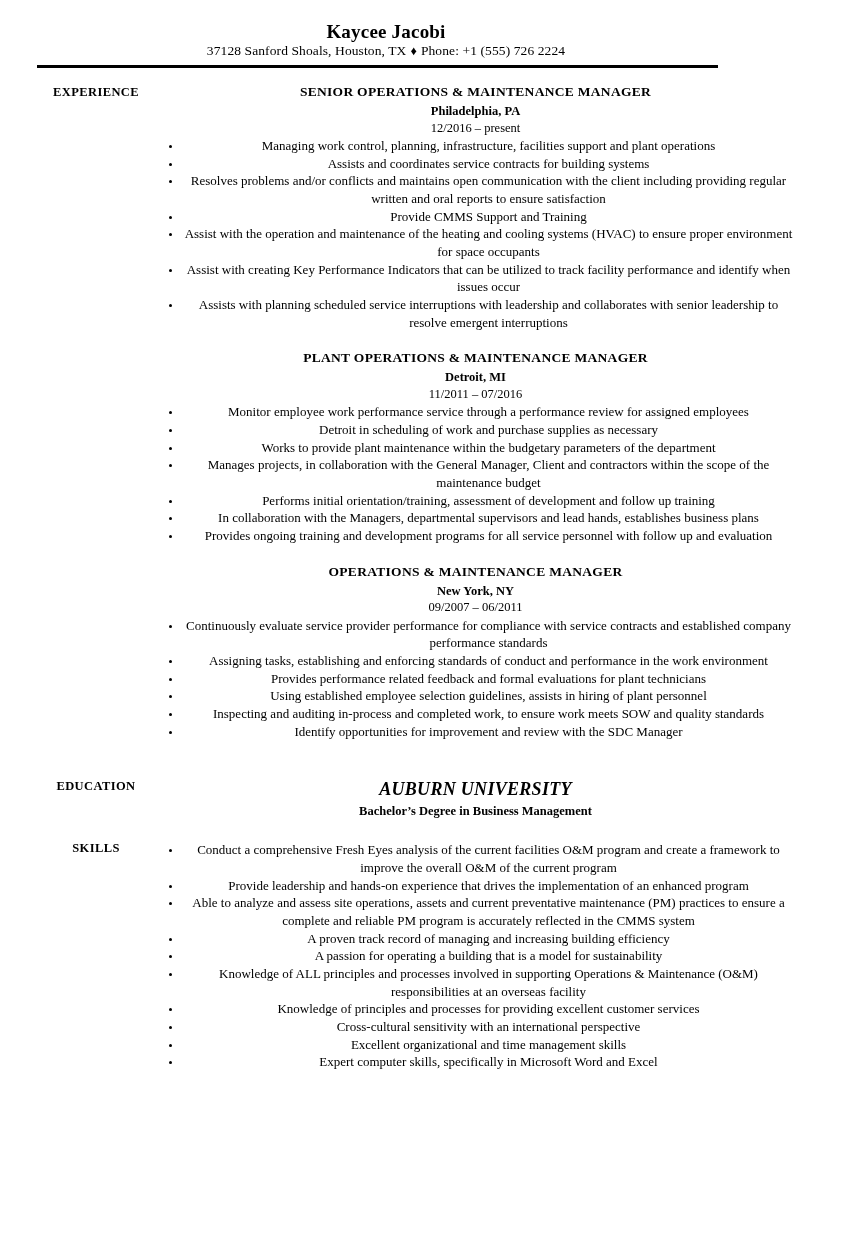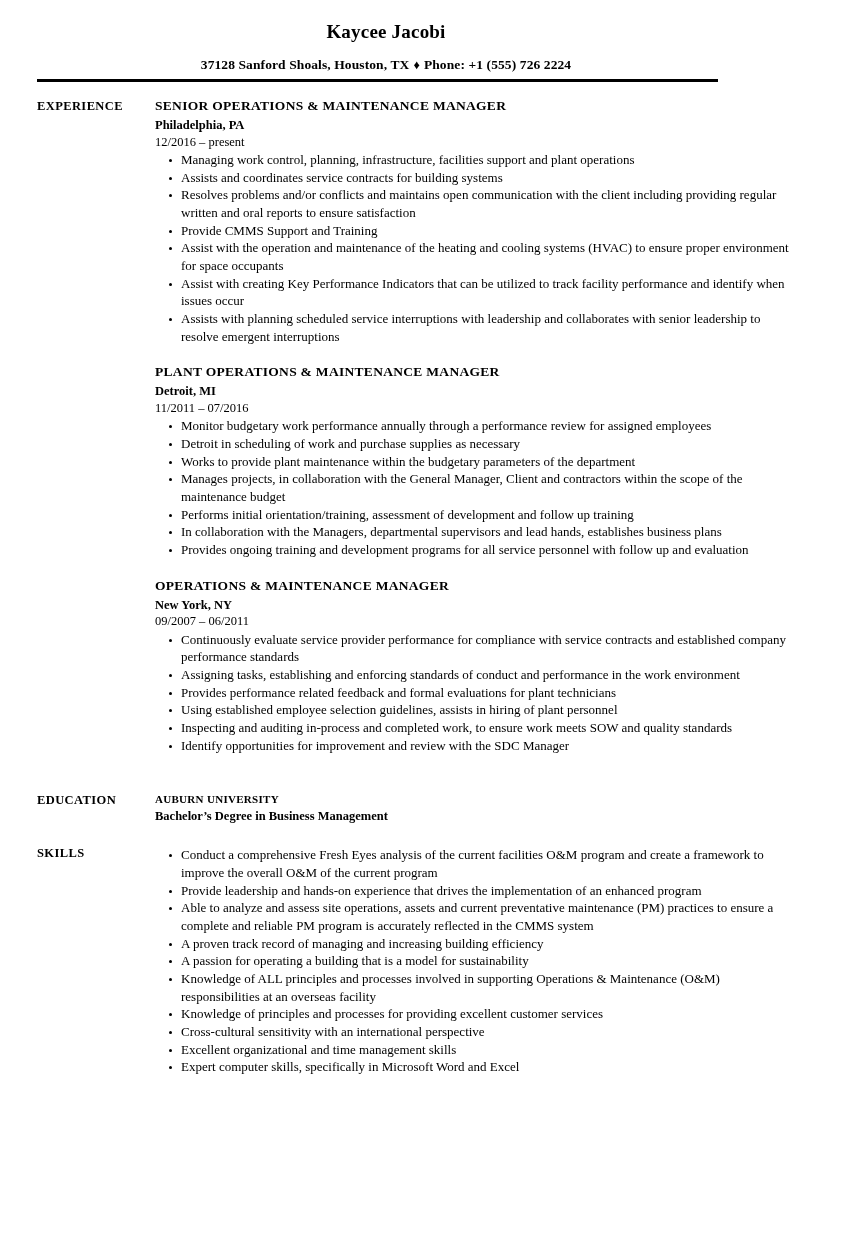--- a/index.html
+++ b/index.html
@@ -30,38 +30,38 @@
     padding-top: 22px;
   }
   .cand-name {
     font-size: 19px;
     font-weight: bold;
     letter-spacing: 0.2px;
     line-height: 1.1;
   }
   .cand-contact {
     font-size: 13.5px;
-    font-weight: bold;
-    margin-top: 14px;
+    font-weight: normal;
     letter-spacing: 0.1px;
   }
   .diamond-sep {
     display: inline-block;
     padding: 0 4px;
     font-size: 12.5px;
   }
   .rule {
     height: 3px;
     background: #000000;
     margin: 6px 54px 0 37px;
   }
 
   
   .content {
     padding-top: 16px;
+    text-align: center;
   }
   .section {
     display: flex;
     align-items: flex-start;
     width: 860px;
   }
   .section-label {
     width: 155px;
     flex: 0 0 155px;
     padding-left: 37px;
@@ -113,24 +113,25 @@
     position: absolute;
     left: 14px;
     top: 8px;
     width: 3px;
     height: 3px;
     background: #000;
     border-radius: 50%;
   }
 
   .edu-school {
-    font-size: 11px;
+    font-size: 18px;
     font-weight: bold;
     letter-spacing: 0.3px;
     line-height: 1.3;
+    font-style: italic;
   }
   .edu-degree {
     font-size: 12.5px;
     font-weight: bold;
     line-height: 1.4;
     margin-top: 1px;
   }
 
   .gap-education { margin-top: 38px; }
   .gap-skills { margin-top: 20px; }
@@ -167,21 +168,21 @@
             <li>Assist with creating Key Performance Indicators that can be utilized to track facility performance and identify when issues occur</li>
             <li>Assists with planning scheduled service interruptions with leadership and collaborates with senior leadership to resolve emergent interruptions</li>
           </ul>
         </div>
 
         <div class="job">
           <div class="job-title">PLANT OPERATIONS &amp; MAINTENANCE MANAGER</div>
           <div class="job-location">Detroit, MI</div>
           <div class="job-dates">11/2011 – 07/2016</div>
           <ul class="bullets">
-            <li>Monitor budgetary work performance annually through a performance review for assigned employees</li>
+            <li>Monitor employee work performance service through a performance review for assigned employees</li>
             <li>Detroit in scheduling of work and purchase supplies as necessary</li>
             <li>Works to provide plant maintenance within the budgetary parameters of the department</li>
             <li>Manages projects, in collaboration with the General Manager, Client and contractors within the scope of the maintenance budget</li>
             <li>Performs initial orientation/training, assessment of development and follow up training</li>
             <li>In collaboration with the Managers, departmental supervisors and lead hands, establishes business plans</li>
             <li>Provides ongoing training and development programs for all service personnel with follow up and evaluation</li>
           </ul>
         </div>
 
         <div class="job">

